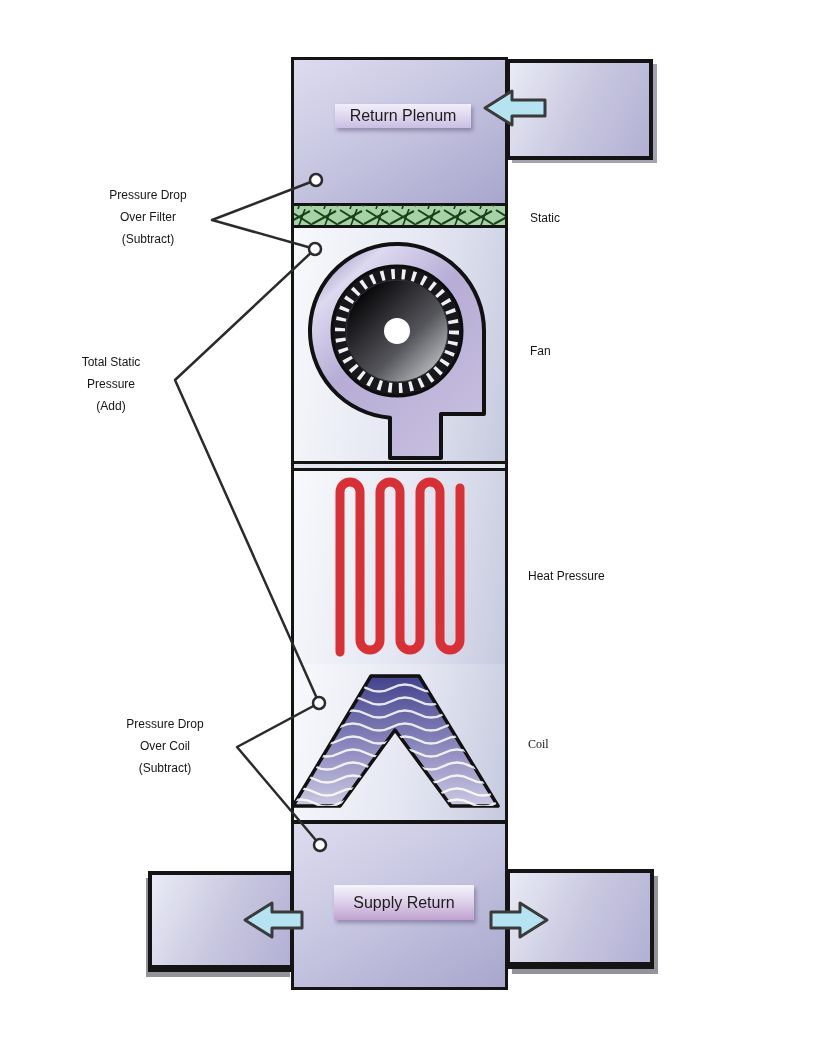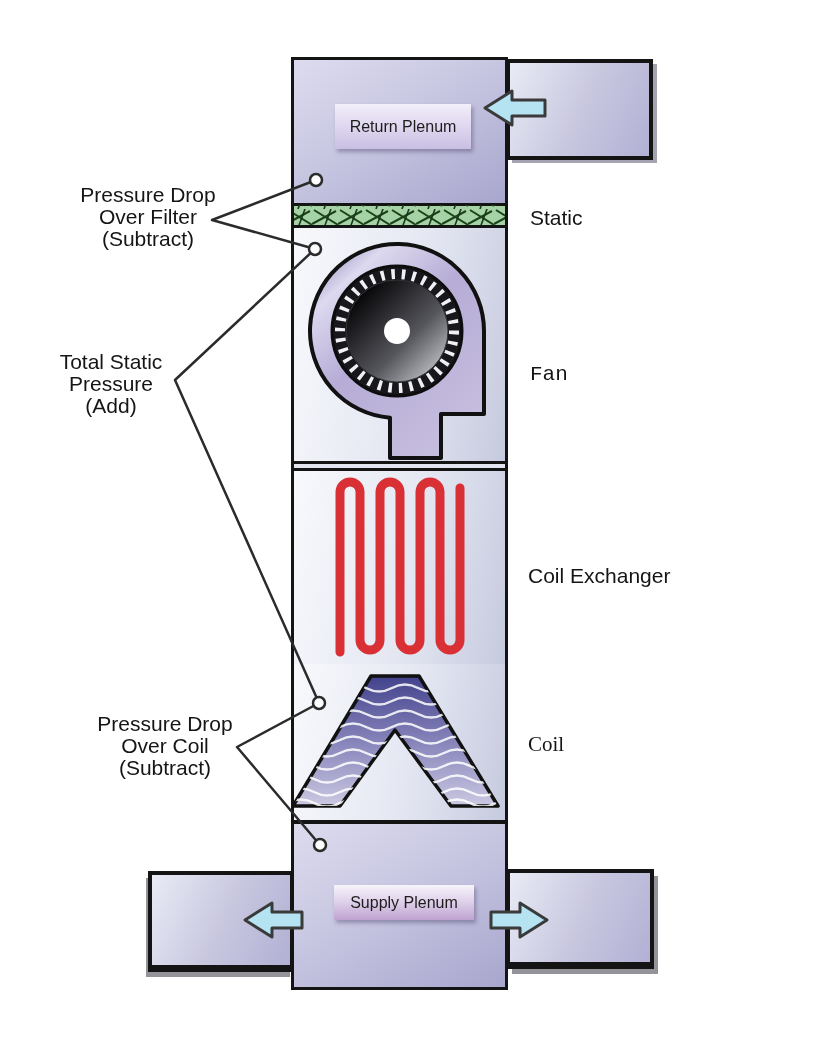--- a/index.html
+++ b/index.html
@@ -21,31 +21,31 @@
   #sec-return{top:0;height:143px;}
   #sec-filter{top:143px;height:25px;border-top:3px solid #141414;border-bottom:3px solid #141414;background:#a5d3a5;}
   #sec-fan{top:168px;height:236px;border-bottom:3px solid #141414;}
   #sec-gap{top:404px;height:4px;background:#e2e4f0;}
   #sec-hx{top:408px;height:196px;border-top:3px solid #141414;}
   #sec-coil{top:604px;height:160px;border-bottom:4px solid #141414;}
   #sec-supply{top:764px;height:163px;}
 
   
   .plate{position:absolute;z-index:6;box-sizing:border-box;border:2px solid #938bb;display:flex;align-items:center;justify-content:center;font-size:16px;color:#1c1c1c;box-shadow:2px 3px 4px rgba(80,70,110,.45);}
-  #plate-return{left:335px;top:104px;width:136px;height:45px;background:linear-gradient(#f2eefa 0%,#ddd5ee 55%,#c9bfe3 100%);}
+  #plate-return{left:335px;top:104px;width:136px;height:24px;background:linear-gradient(#f2eefa 0%,#ddd5ee 55%,#c9bfe3 100%);}
   #plate-supply{left:334px;top:885px;width:140px;height:35px;background:linear-gradient(#f7f4fa 0%,#ddcfe9 50%,#bfa2d0 100%);border-color:#8f889f;}
 
   
-  .lbl{position:absolute;font-size:21px;line-height:22px;color:#151515;z-index:3;}
+  .lbl{position:absolute;font-size:12px;line-height:22px;color:#151515;z-index:3;}
   .lbl.center{text-align:center;white-space:pre-line;}
   #lbl-filter-drop{left:63px;top:184px;width:170px;}
   #lbl-total-static{left:26px;top:351px;width:170px;text-align:center;}
   #lbl-coil-drop{left:80px;top:713px;width:170px;}
   #lbl-filter{left:530px;top:207px;}
-  #lbl-fan{left:530px;top:364px;font-family:Liberation Mono, monospace;}
+  #lbl-fan{left:530px;top:340px;}
   #lbl-hx{left:528px;top:565px;}
   #lbl-coil{left:528px;top:733px;font-family:Liberation Serif, serif;}
 
   #overlay{position:absolute;left:0;top:0;z-index:5;}
 </style>
 </head>
 <body>
 
 <div class="duct" id="duct-top-right"></div>
 <div class="duct" id="duct-bottom-left"></div>
@@ -58,36 +58,36 @@
   <div class="sec" id="sec-gap"></div>
   <div class="sec light-bg" id="sec-hx"></div>
   <div class="sec light-bg" id="sec-coil"></div>
   <div class="sec plenum-bg" id="sec-supply"></div>
 </div>
 
 <div class="plate" id="plate-return">
   <span>Return Plenum</span>
 </div>
 <div class="plate" id="plate-supply">
-  <span>Supply Plenum</span>
+  <span>Supply Return</span>
 </div>
 
 <div class="lbl center" id="lbl-filter-drop">Pressure Drop
 Over Filter
 (Subtract)</div>
 <div class="lbl center" id="lbl-total-static">Total Static
 Pressure
 (Add)</div>
 <div class="lbl center" id="lbl-coil-drop">Pressure Drop
 Over Coil
 (Subtract)</div>
 
 <div class="lbl" id="lbl-filter">Static</div>
 <div class="lbl" id="lbl-fan">Fan</div>
-<div class="lbl" id="lbl-hx">Coil Exchanger</div>
+<div class="lbl" id="lbl-hx">Heat Pressure</div>
 <div class="lbl" id="lbl-coil">Coil</div>
 
 <svg id="overlay" width="816" height="1056" viewBox="0 0 816 1056">
   <defs>
     <pattern id="mesh" width="26" height="19" patternUnits="userSpaceOnUse">
       <line x1="0" y1="15" x2="24" y2="2" stroke="#1c421c" stroke-width="2"></line>
       <line x1="2" y1="1" x2="26" y2="16" stroke="#1c421c" stroke-width="2"></line>
       <line x1="12" y1="19" x2="19" y2="0" stroke="#17361a" stroke-width="1.6"></line>
     </pattern>
     <linearGradient id="fanHouse" gradientUnits="userSpaceOnUse" x1="305" y1="245" x2="470" y2="430">

